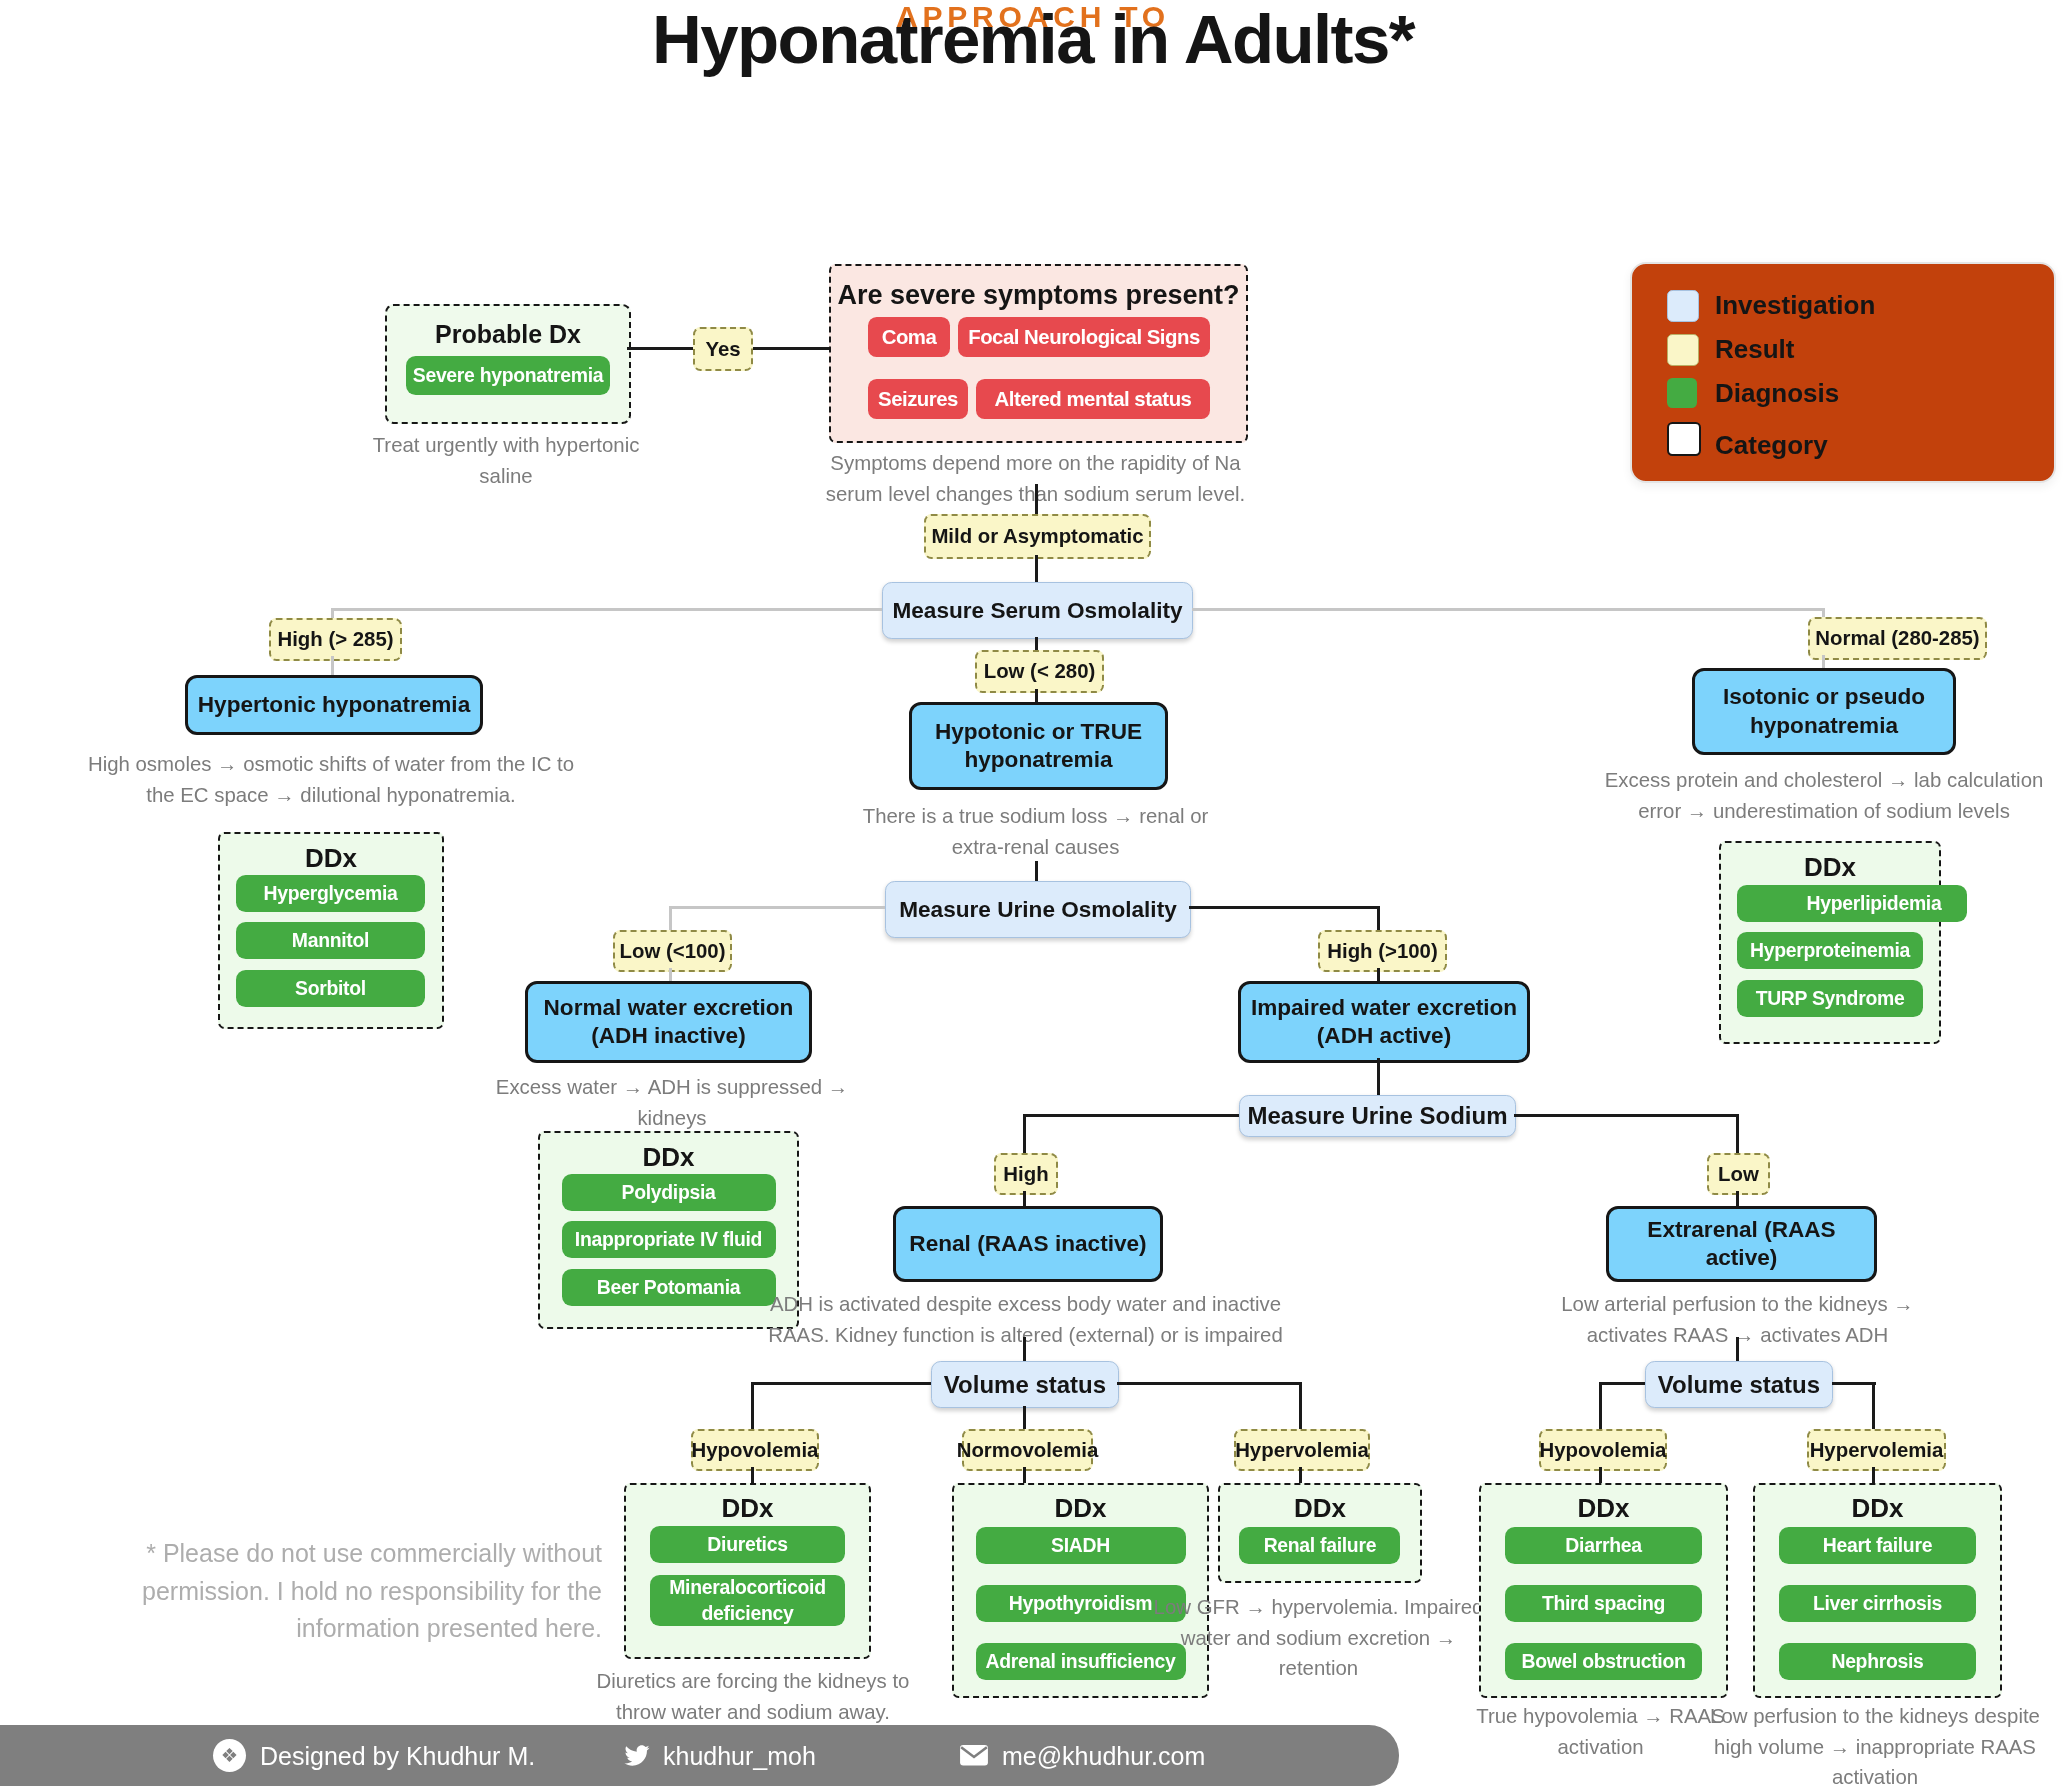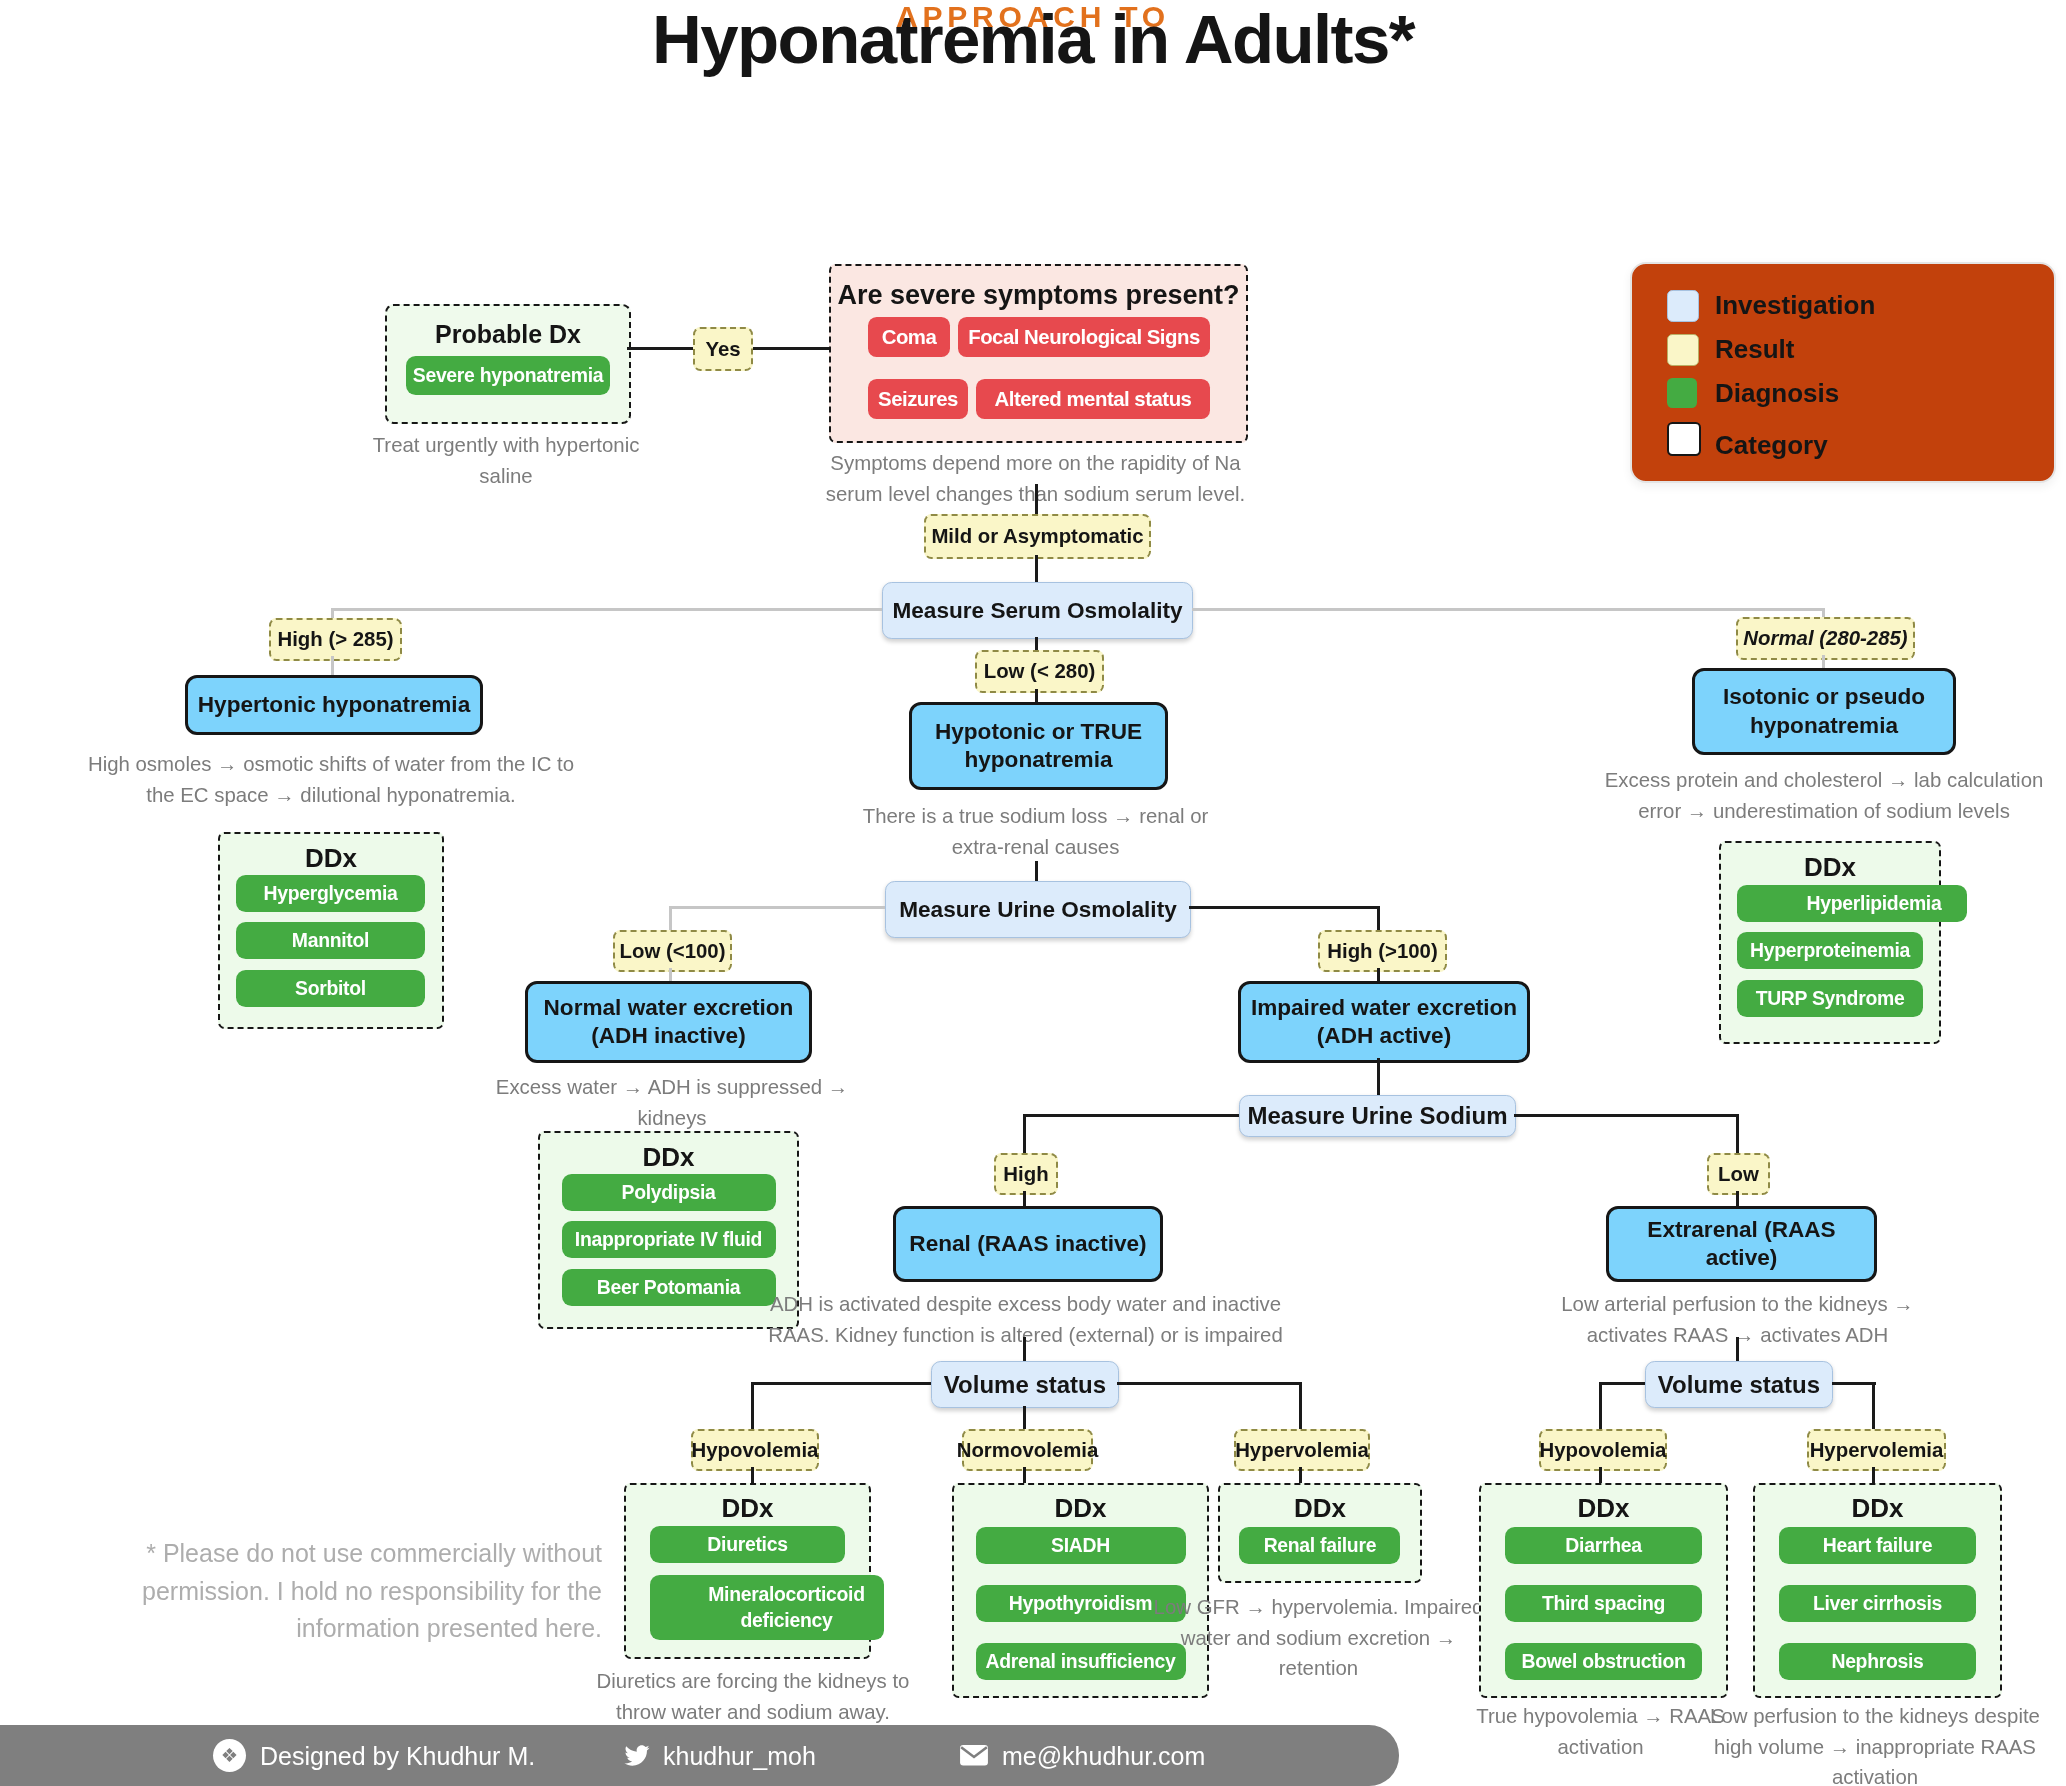--- a/index.html
+++ b/index.html
@@ -96,21 +96,21 @@
   <div class="abs ctr box-cat" style="left:185px;top:675px;width:292px;height:54px;">Hypertonic hyponatremia</div>
   <div class="abs note" style="left:62px;top:749px;width:538px;">High osmoles → osmotic shifts of water from the IC to
 the EC space → dilutional hyponatremia.</div>
   <div class="abs ddx" style="left:218px;top:832px;width:222px;height:193px;">
     <div class="abs ctr ddx-title" style="left:0;top:8.6px;width:222px;height:32px;">DDx</div>
     <div class="abs ctr pill-dx" style="left:16px;top:41px;width:189px;height:37px;">Hyperglycemia</div>
     <div class="abs ctr pill-dx" style="left:16px;top:88px;width:189px;height:37px;">Mannitol</div>
     <div class="abs ctr pill-dx" style="left:16px;top:136px;width:189px;height:37px;">Sorbitol</div>
   </div>
 
-  <div class="abs ctr pill-result" style="left:1736px;top:617px;width:175px;height:39px;font-style:italic;">Normal (280-285)</div>
+  <div class="abs ctr pill-result" style="left:1808px;top:617px;width:175px;height:39px;">Normal (280-285)</div>
   <div class="vline gray" style="left:1822px;top:655px;height:13px;"></div>
   <div class="abs ctr box-cat pre" style="left:1692px;top:668px;width:258px;height:81px;">Isotonic or pseudo
 hyponatremia</div>
   <div class="abs note" style="left:1582px;top:765px;width:484px;">Excess protein and cholesterol → lab calculation
 error → underestimation of sodium levels</div>
   <div class="abs ddx" style="left:1719px;top:841px;width:218px;height:199px;">
     <div class="abs ctr ddx-title" style="left:0;top:8.6px;width:218px;height:32px;">DDx</div>
     <div class="abs ctr pill-dx" style="left:16px;top:42px;width:186px;height:37px;padding-left:44px;">Hyperlipidemia</div>
     <div class="abs ctr pill-dx" style="left:16px;top:89px;width:186px;height:37px;">Hyperproteinemia</div>
     <div class="abs ctr pill-dx" style="left:16px;top:137px;width:186px;height:37px;">TURP Syndrome</div>
@@ -181,21 +181,21 @@
   <div class="hline" style="left:1599px;top:1382px;width:46px;"></div>
   <div class="vline" style="left:1599px;top:1382px;height:47px;"></div>
   <div class="hline" style="left:1832px;top:1382px;width:44px;"></div>
   <div class="vline" style="left:1872px;top:1382px;height:47px;"></div>
 
   <div class="abs ctr pill-result" style="left:691px;top:1429px;width:124px;height:38px;">Hypovolemia</div>
   <div class="vline" style="left:751px;top:1467px;height:16px;"></div>
   <div class="abs ddx" style="left:624px;top:1483px;width:243px;height:172px;">
     <div class="abs ctr ddx-title" style="left:0;top:7.5px;width:243px;height:32px;">DDx</div>
     <div class="abs ctr pill-dx" style="left:24px;top:41px;width:195px;height:37px;">Diuretics</div>
-    <div class="abs ctr pill-dx pre" style="left:24px;top:90px;width:195px;height:65px;padding-left:39px;">Mineralocorticoid
+    <div class="abs ctr pill-dx pre" style="left:24px;top:90px;width:195px;height:51px;">Mineralocorticoid
 deficiency</div>
   </div>
   <div class="abs note" style="left:573px;top:1666px;width:360px;">Diuretics are forcing the kidneys to
 throw water and sodium away.</div>
 
   <div class="abs ctr pill-result" style="left:962px;top:1429px;width:127px;height:38px;">Normovolemia</div>
   <div class="vline" style="left:1023px;top:1467px;height:16px;"></div>
   <div class="abs ddx" style="left:952px;top:1483px;width:253px;height:211px;">
     <div class="abs ctr ddx-title" style="left:0;top:7.5px;width:253px;height:32px;">DDx</div>
     <div class="abs ctr pill-dx" style="left:21.5px;top:42px;width:210px;height:37px;">SIADH</div>

